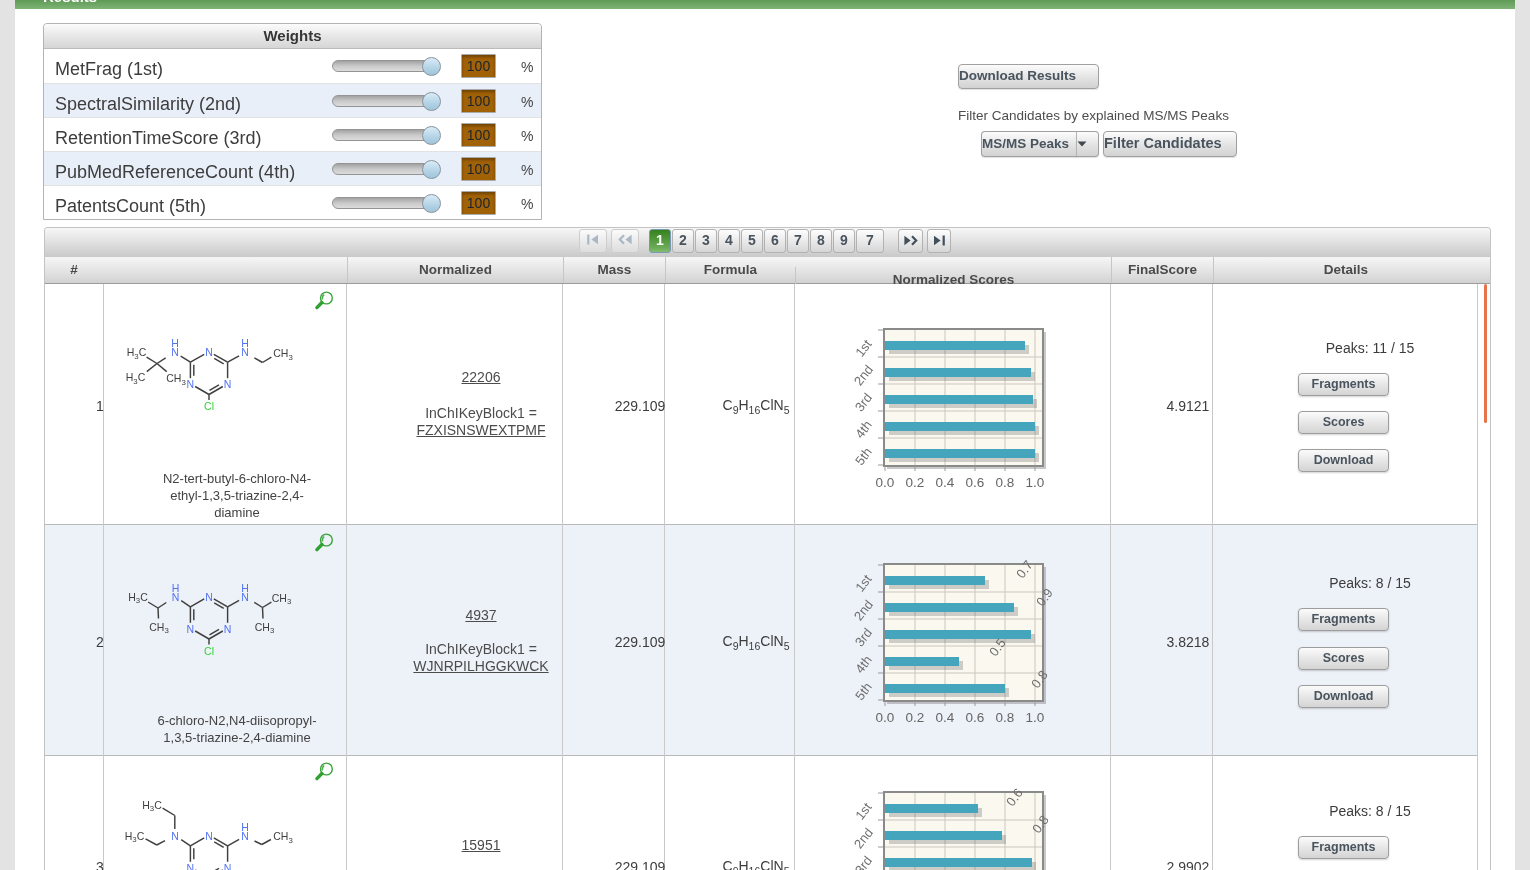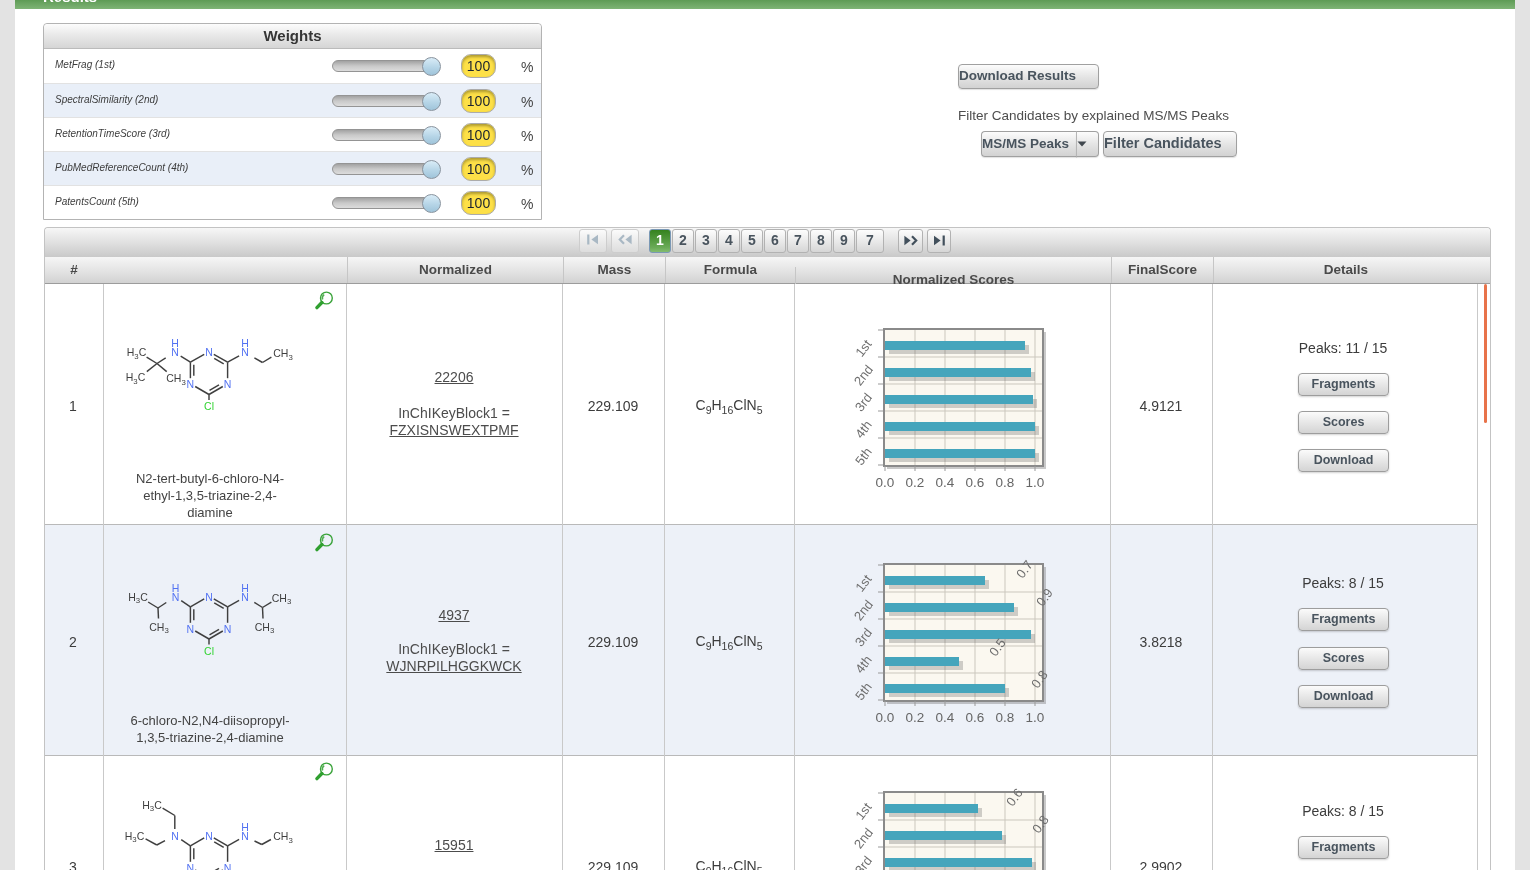--- a/index.html
+++ b/index.html
@@ -9,27 +9,27 @@
 #topbar{position:absolute;left:15px;top:0;width:1500px;height:9px;overflow:hidden;
   background:linear-gradient(#5e9b55,#7fb476);}
 #topbar span{position:absolute;left:28px;top:-12px;color:#fff;font-weight:bold;font-size:15px;}
 #wpanel{position:absolute;left:43px;top:23px;width:497px;height:195px;background:#fff;
   border:1px solid #b3b3b3;border-radius:4px 4px 0 0;}
 #whead{height:24px;background:linear-gradient(#fcfcfc,#e9e9e9 45%,#d5d5d5);border-bottom:1px solid #bbb;
   border-radius:4px 4px 0 0;text-align:center;font-weight:bold;font-size:15px;color:#363636;line-height:24px;}
 .wrow{position:relative;height:33px;border-top:1px solid #e2e2e2;}
 .wrow.first{border-top:none;height:34px;}
 .wrow.alt{background:#e9eff8;}
-.wlabel{position:absolute;left:11px;top:10px;font-size:10px;color:#3d3d3d;font-style:italic;}
+.wlabel{position:absolute;left:11px;top:10px;font-size:18px;color:#3d3d3d;}
 .track{position:absolute;left:288px;top:11px;width:106px;height:10px;border-radius:6px;
   border:1px solid #949494;background:linear-gradient(#a2a2a2,#c9c9c9 50%,#dcdcdc);}
 .knob{position:absolute;left:378px;top:8px;width:17px;height:17px;border-radius:50%;
   border:1px solid #88939e;background:linear-gradient(#d9ecf7,#b6d5e7 55%,#9fc4da);}
 .winput{position:absolute;left:417px;top:5px;width:33px;height:22px;border:1px solid #ababab;
-  border-radius:10px;background:#fde047;box-shadow:inset 0 2px 3px rgba(0,0,0,0.32);
+  border-radius:1px;background:#a16207;box-shadow:inset 0 2px 3px rgba(0,0,0,0.32);
   text-align:center;font-size:14px;color:#1c2430;line-height:22px;}
 .wpct{position:absolute;left:477px;top:10px;font-size:14px;color:#444;}
 .gb{position:absolute;background:linear-gradient(#fcfcfc,#e3e3e3 55%,#d2d2d2);border:1px solid #a0a0a0;
   text-align:left;color:#49545e;box-shadow:0 1px 1px rgba(0,0,0,0.12);white-space:nowrap;}
 #tblwrap{position:absolute;left:44px;top:227px;width:1445px;height:643px;border:1px solid #c3c3c3;
   border-bottom:none;background:#fff;border-radius:4px 4px 0 0;}
 #pgbar{position:absolute;left:0;top:0;width:1445px;height:29px;
   background:linear-gradient(#f7f7f7,#dedede 55%,#c9c9c9);border-bottom:1px solid #b5b5b5;border-radius:4px 4px 0 0;}
 .pbtn{position:absolute;top:1px;height:22px;border-radius:3px;text-align:center;font-size:14px;
   font-weight:bold;color:#49545e;}
@@ -37,21 +37,21 @@
 .pcur{background:linear-gradient(#35821e,#6aab57 80%,#84bd70);border:1px solid #7a98b5;color:#fff;line-height:21px;}
 .pdis{background:linear-gradient(#fbfbfb,#eaeaea 55%,#dddddd);border:1px solid #cdcdcd;}
 .pena{background:linear-gradient(#fdfdfd,#e8e8e8 55%,#d6d6d6);border:1px solid #b2b2b2;}
 #thead{position:absolute;left:0;top:29px;width:1445px;height:26px;
   background:linear-gradient(#f6f6f6,#e3e3e3 55%,#d2d2d2);border-bottom:1px solid #9c9c9c;}
 .th{position:absolute;top:0;height:26px;font-weight:bold;font-size:13.5px;color:#4a4a4a;
   text-align:center;line-height:26px;border-left:1px solid #c6c6c6;}
 .rowbg{position:absolute;left:45px;width:1432px;}
 .colline{position:absolute;top:284px;width:1px;height:586px;background:#c9c9c9;}
 .rowline{position:absolute;left:45px;width:1432px;height:1px;background:#b9b9b9;}
-.ctext{position:absolute;transform:translateX(-50%);white-space:nowrap;}
+.ctext{position:absolute;transform:translateX(-50%);white-space:nowrap;margin-left:27px;}
 a.idlink{color:#4c4c4c;text-decoration:underline;}
 .idtxt{font-size:14px;color:#4c4c4c;}
 .celltxt{font-size:14px;color:#3c3c3c;}
 .mname{font-size:13px;color:#434343;line-height:17px;text-align:center;}
 .dbtn{position:absolute;width:89px;height:21px;border:1px solid #9d9d9d;border-radius:4px;
   background:linear-gradient(#fbfbfb,#e5e5e5 55%,#d4d4d4);box-shadow:0 1px 2px rgba(0,0,0,0.18);
   text-align:center;font-size:12.5px;font-weight:bold;color:#49545e;line-height:20px;}
 sub{font-size:10.5px;}
 </style></head><body>
 <div id="page"></div>

